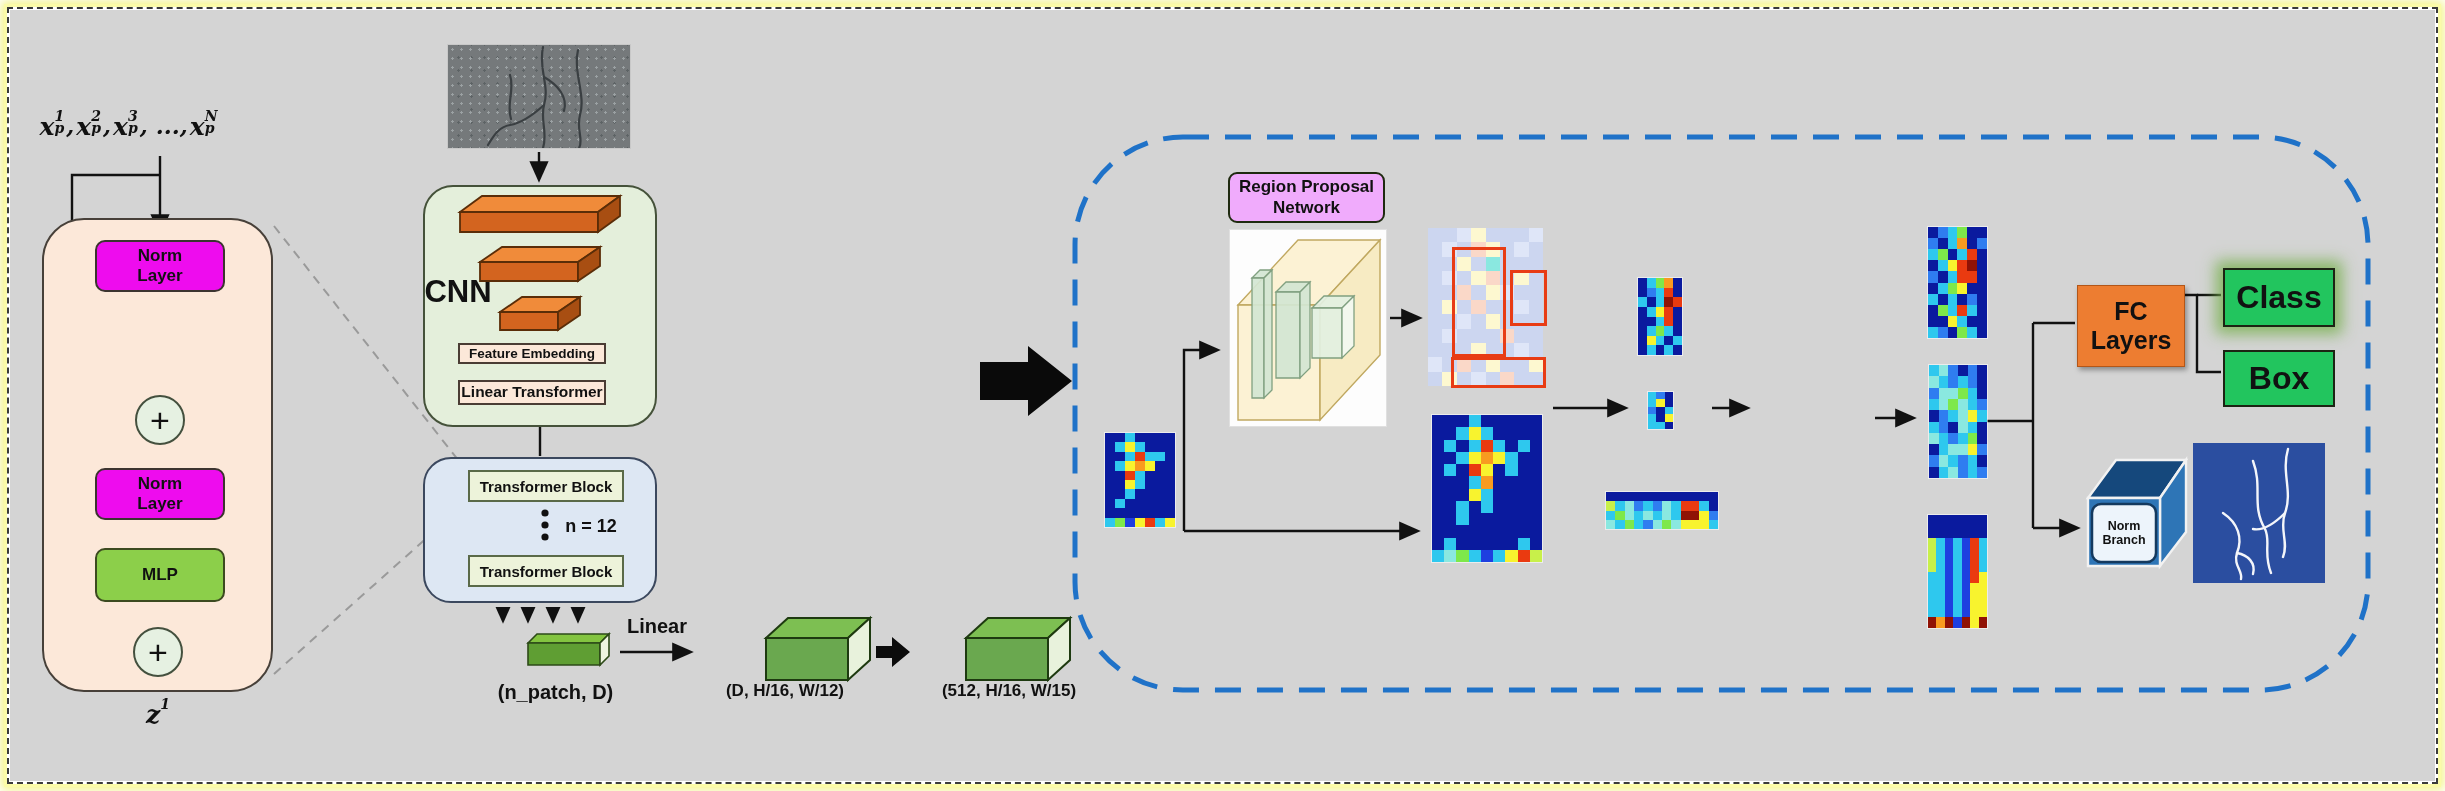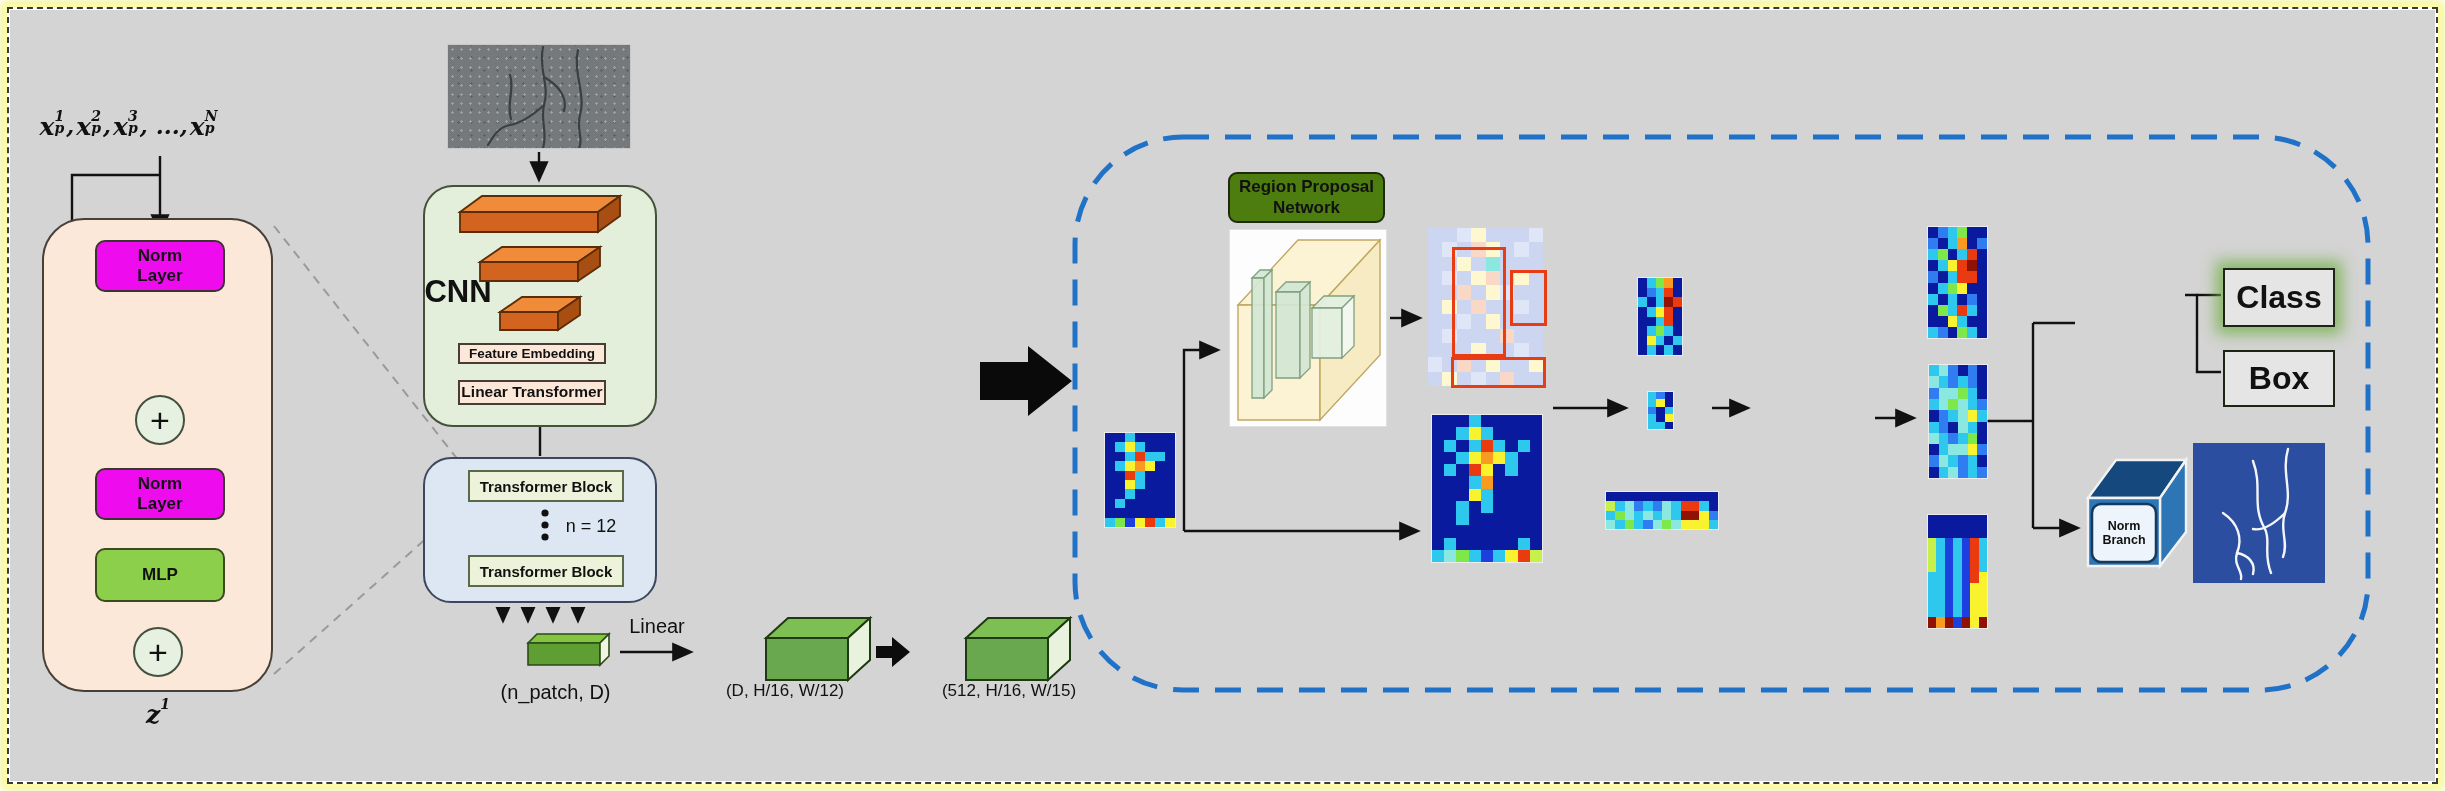--- a/index.html
+++ b/index.html
@@ -25,26 +25,26 @@
   .mbase{font-size:25px;}
   .mscr{display:inline-flex;flex-direction:column;font-size:14px;line-height:12px;margin-top:-2px;}
   .mtail{font-size:23px;margin:0 2px;}
   
   .cnnbox{background:#e4efdb;border:2px solid #45523a;border-radius:30px;}
   .cnn-title{font-size:31px;font-weight:bold;}
   .edge{background:#fce8d9;border:2px solid #4a3c34;font-weight:bold;}
   .tbox{background:#dde7f3;border:2px solid #3b485e;border-radius:28px;}
   .tblock{background:#edf3da;border:2px solid #5a6a48;font-size:15px;font-weight:bold;
           display:flex;align-items:center;justify-content:center;}
-  .caption{font-weight:normal;font-size:18px;display:flex;align-items:center;justify-content:center;}
+  .caption{font-weight:bold;font-size:18px;display:flex;align-items:center;justify-content:center;}
   
-  .rpn{background:#4d7c0f;border:2px solid #1f2a10;border-radius:9px;font-size:17px;}
+  .rpn{background:#f0abfc;border:2px solid #1f2a10;border-radius:9px;font-size:17px;}
   .roi{background:#fbdcb8;border:3px solid #b23a55;border-radius:42px;font-size:35px;line-height:1.3;}
   .fc{background:#ed7d31;border:1px solid #b35618;font-size:25px;box-shadow:2px 3px 5px rgba(0,0,0,.35);}
-  .gbox{background:#e5e5e5;border:2px solid #1c2413;font-size:32px;}
+  .gbox{background:#22c55e;border:2px solid #1c2413;font-size:32px;}
   .glow{box-shadow:0 0 14px 7px rgba(116,175,74,.8);}
   .hm{display:grid;outline:1px solid rgba(255,255,255,.55);}
   .hm div{width:100%;height:100%;}
   .proposal-rect{position:absolute;border:3px solid #e83c14;}
   .crack-photo{background:#75797b;
      background-image:radial-gradient(circle,#9ba1a3 1px,transparent 1.4px),
                       radial-gradient(circle,#5d6365 1px,transparent 1.4px);
      background-size:9px 9px,13px 13px;background-position:0 0,4px 6px;
      box-shadow:0 0 0 1px #c8c8c8;}
   .maskimg{background:#2b4ea0;}
@@ -781,20 +781,22 @@
       <div style="background: rgb(248, 243, 46);"></div>
       <div style="background: rgb(144, 18, 5);"></div>
       <div style="background: rgb(248, 155, 32);"></div>
       <div style="background: rgb(144, 18, 5);"></div>
       <div style="background: rgb(30, 63, 224);"></div>
       <div style="background: rgb(144, 18, 5);"></div>
       <div style="background: rgb(248, 243, 46);"></div>
       <div style="background: rgb(144, 18, 5);"></div>
     </div>
 
+  <div class="abs z2 lbl fc" style="left:2077px;top:285px;width:108px;height:82px;">FC
+Layers</div>
   <div class="abs z2 lbl gbox glow" style="left:2223px;top:268px;width:112px;height:59px;">Class</div>
   <div class="abs z2 lbl gbox" style="left:2223px;top:350px;width:112px;height:57px;">Box</div>
 
   <div class="abs z2 maskimg" style="left:2193px;top:443px;width:132px;height:140px;">
     <svg width="132" height="140" viewBox="0 0 132 140">
       <g stroke="#fff" stroke-width="2.4" fill="none" stroke-linecap="round" opacity=".95">
         <path d="M95,6 C88,30 100,48 92,70 C86,86 96,100 90,114"></path>
         <path d="M60,18 C70,45 58,62 72,86 C78,98 70,110 78,130"></path>
         <path d="M92,70 C80,82 70,88 60,86"></path>
         <path d="M30,70 C45,80 50,95 44,110 C40,122 50,128 48,136"></path>

